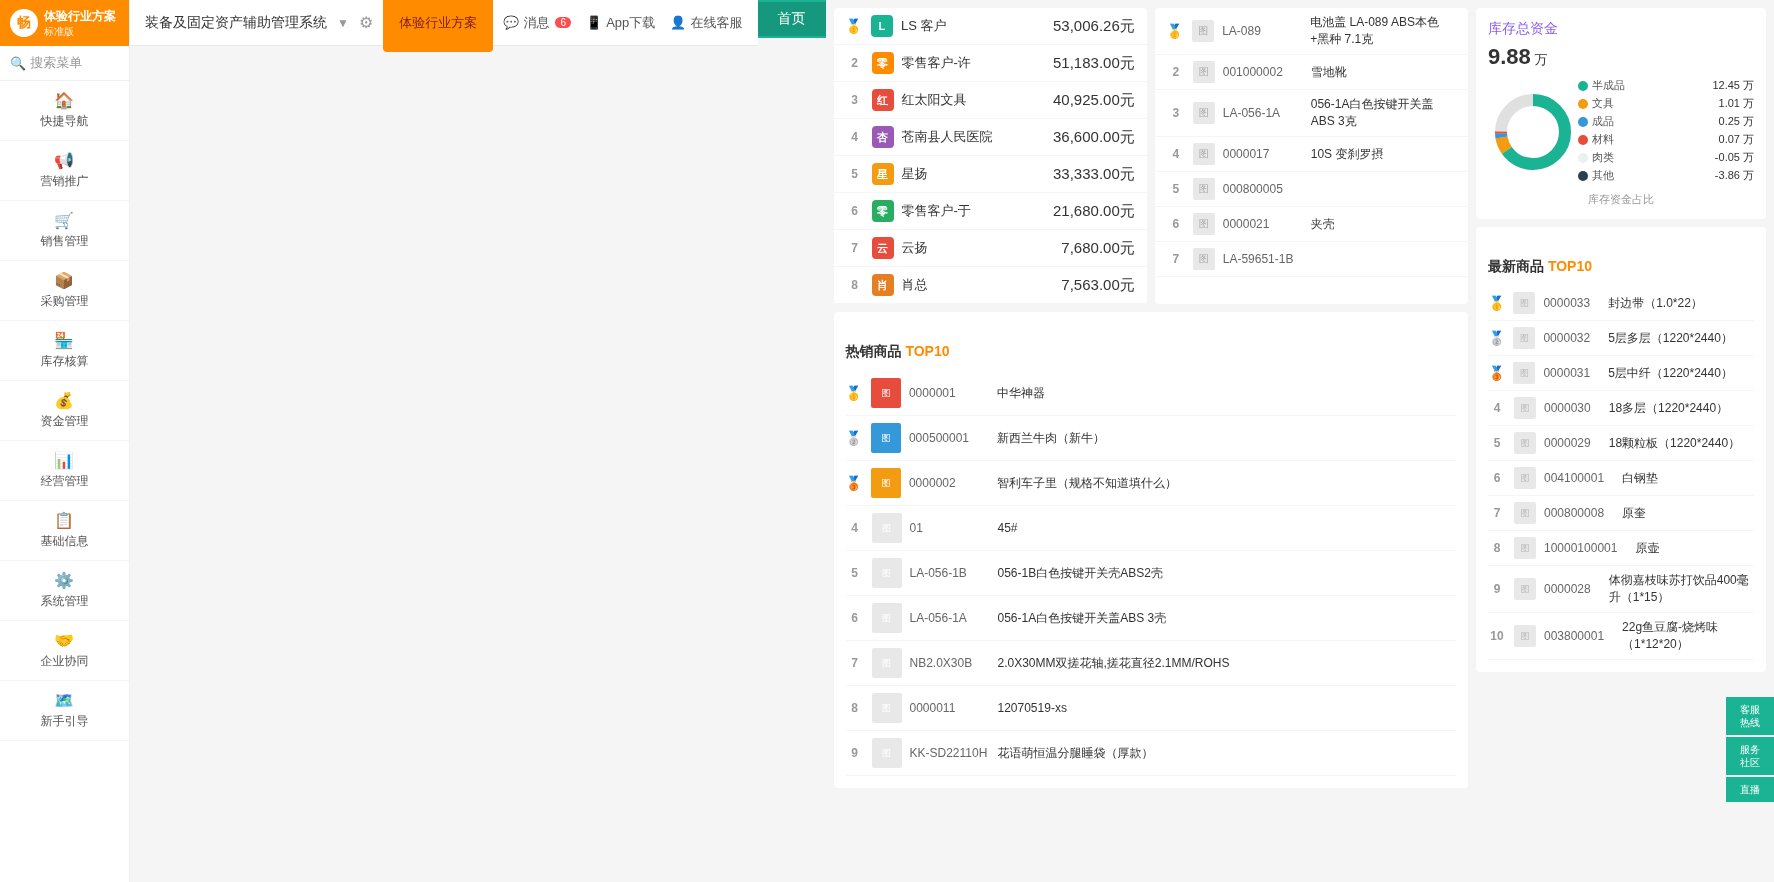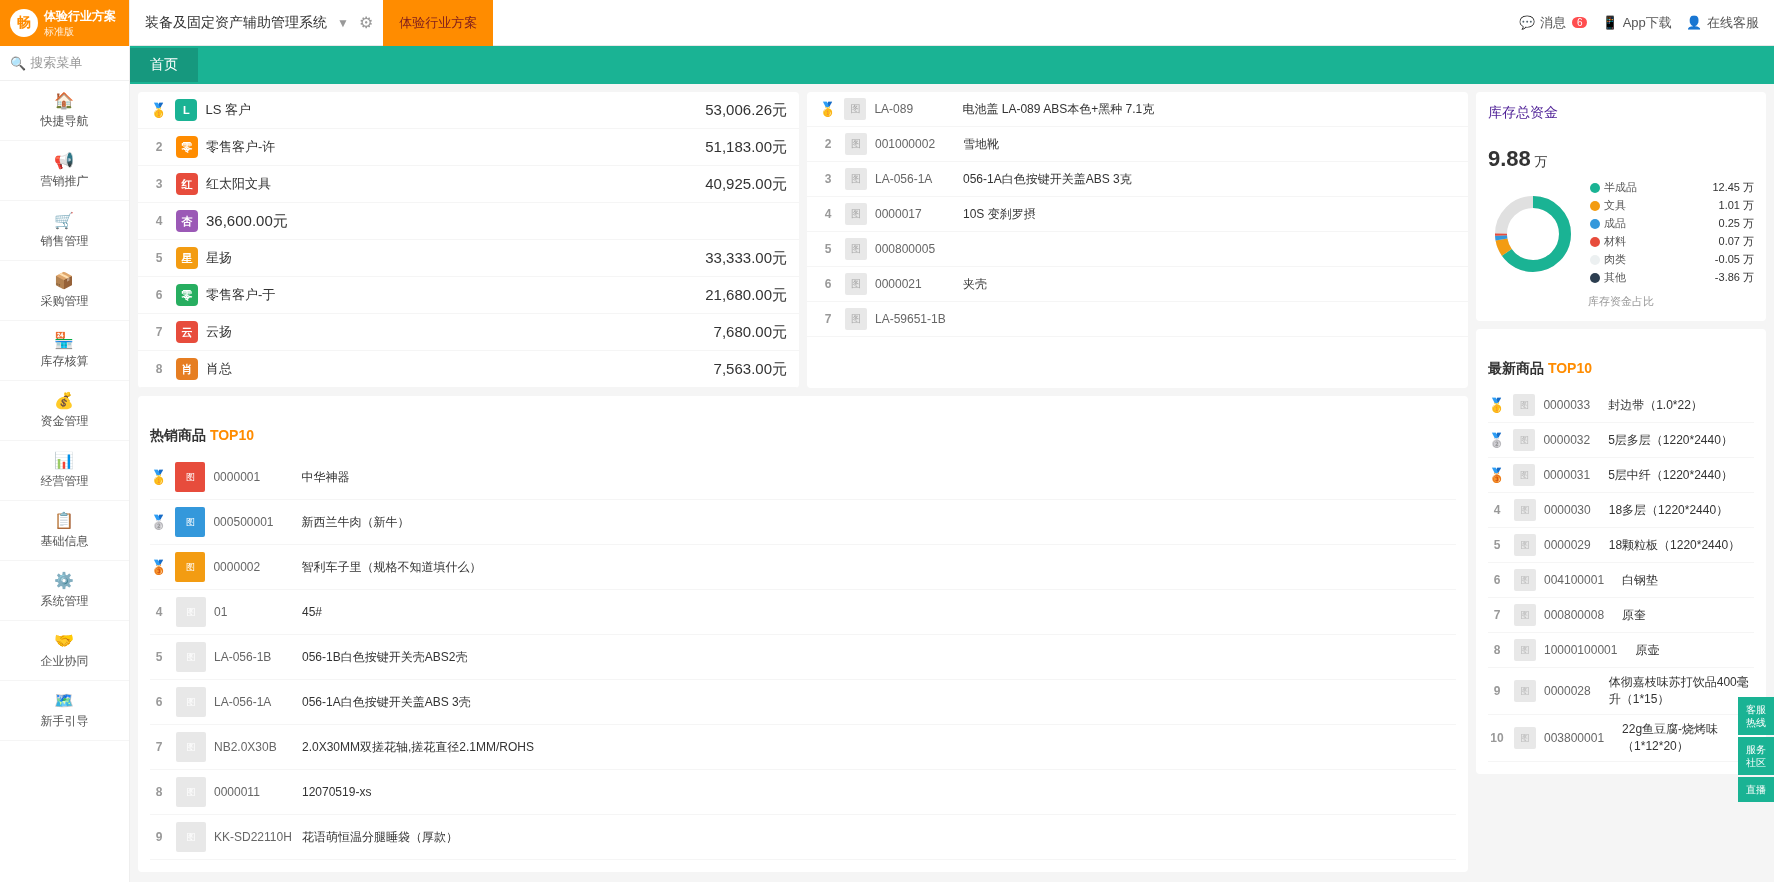--- a/index.html
+++ b/index.html
@@ -60,21 +60,21 @@
       border-bottom: 1px solid #f5f5f5;
       font-size: 12px;
       gap: 3px;
     }
     .sidebar-item .s-icon { font-size: 16px; }
 
     
     .main-area {
       flex: 1;
       display: flex;
-      flex-direction: column;
+      flex-direction: row;
       overflow: hidden;
     }
 
     
     .topbar {
       height: 46px;
       background: #fff;
       display: flex;
       align-items: center;
       padding: 0 15px;
@@ -306,41 +306,40 @@
       flex-shrink: 0;
     }
 
     .inventory-card {
       background: #fff;
       border-radius: 4px;
       padding: 12px;
     }
     .inventory-title {
       font-size: 14px;
-      color: #4c1d95;
-      margin-bottom: 24px;
+      color: #8b5cf6;
+      margin-bottom: 6px;
     }
     .inventory-total {
       font-size: 13px;
       color: #333;
       margin-bottom: 8px;
     }
     .inventory-total .amount {
       font-size: 22px;
       font-weight: bold;
       color: #333;
     }
     .inventory-total .unit {
       font-size: 13px;
       color: #333;
     }
     .inventory-chart-area {
       display: flex;
       align-items: center;
-      gap: 12px;
     }
     .donut-chart {
       width: 90px;
       height: 90px;
       flex-shrink: 0;
     }
     .chart-legend {
       flex: 1;
       font-size: 11px;
     }
@@ -416,21 +415,21 @@
       position: fixed;
       right: 0;
       bottom: 80px;
       display: flex;
       flex-direction: column;
       gap: 2px;
     }
     .service-btn {
       background: #1ab394;
       color: #fff;
-      width: 36px;
+      width: 48px;
       padding: 6px 4px;
       text-align: center;
       font-size: 10px;
       cursor: pointer;
       line-height: 1.3;
     }
 
     
     ::-webkit-scrollbar { width: 4px; height: 4px; }
     ::-webkit-scrollbar-track { background: #f1f1f1; }
@@ -549,20 +548,21 @@
   </div>
               <div class="card-table-row">
     <span class="rank-num">3</span>
     <div class="customer-avatar" style="background:#e74c3c">红</div>
     <span class="customer-name">红太阳文具</span>
     <span class="customer-amount">40,925.00元</span>
   </div>
               <div class="card-table-row">
     <span class="rank-num">4</span>
     <div class="customer-avatar" style="background:#9b59b6">杏</div>
+    <span class="customer-name">苍南县人民医院</span>
     <span class="customer-amount">36,600.00元</span>
   </div>
               <div class="card-table-row">
     <span class="rank-num">5</span>
     <div class="customer-avatar" style="background:#f39c12">星</div>
     <span class="customer-name">星扬</span>
     <span class="customer-amount">33,333.00元</span>
   </div>
               <div class="card-table-row">
     <span class="rank-num">6</span>

